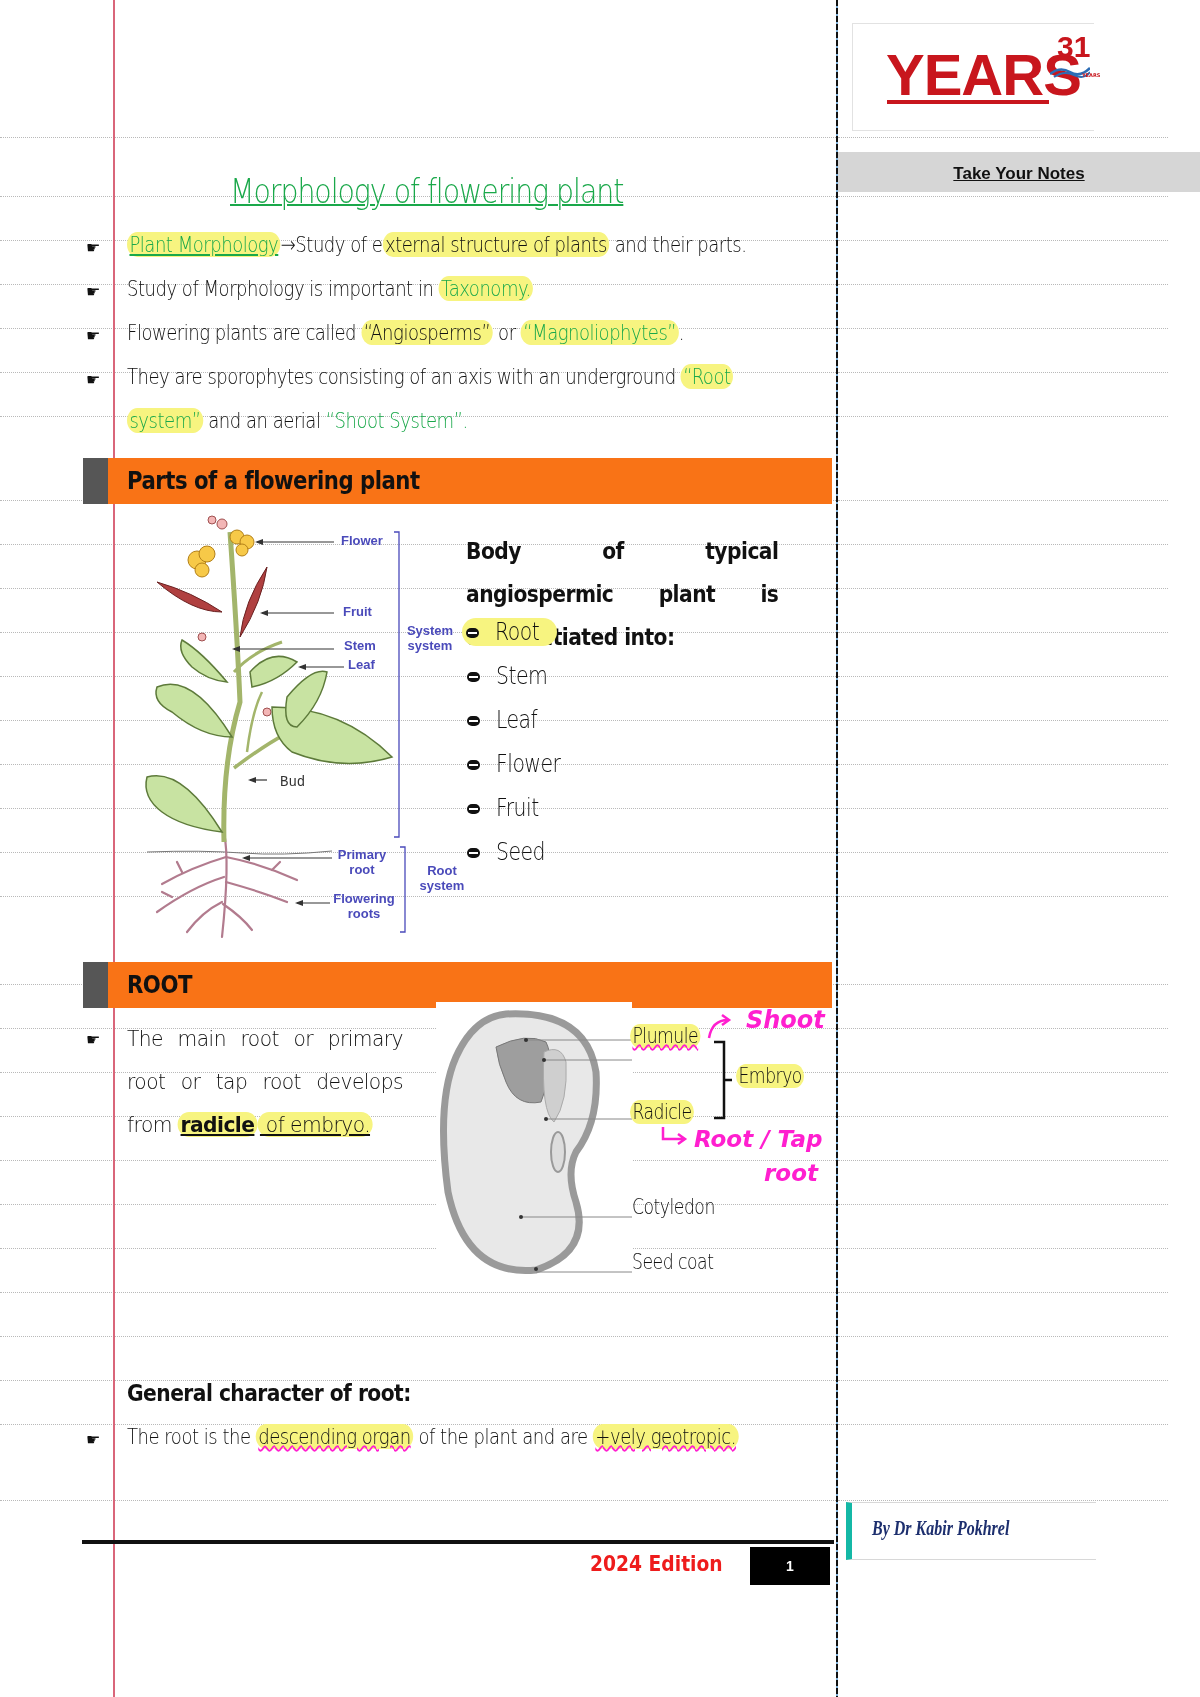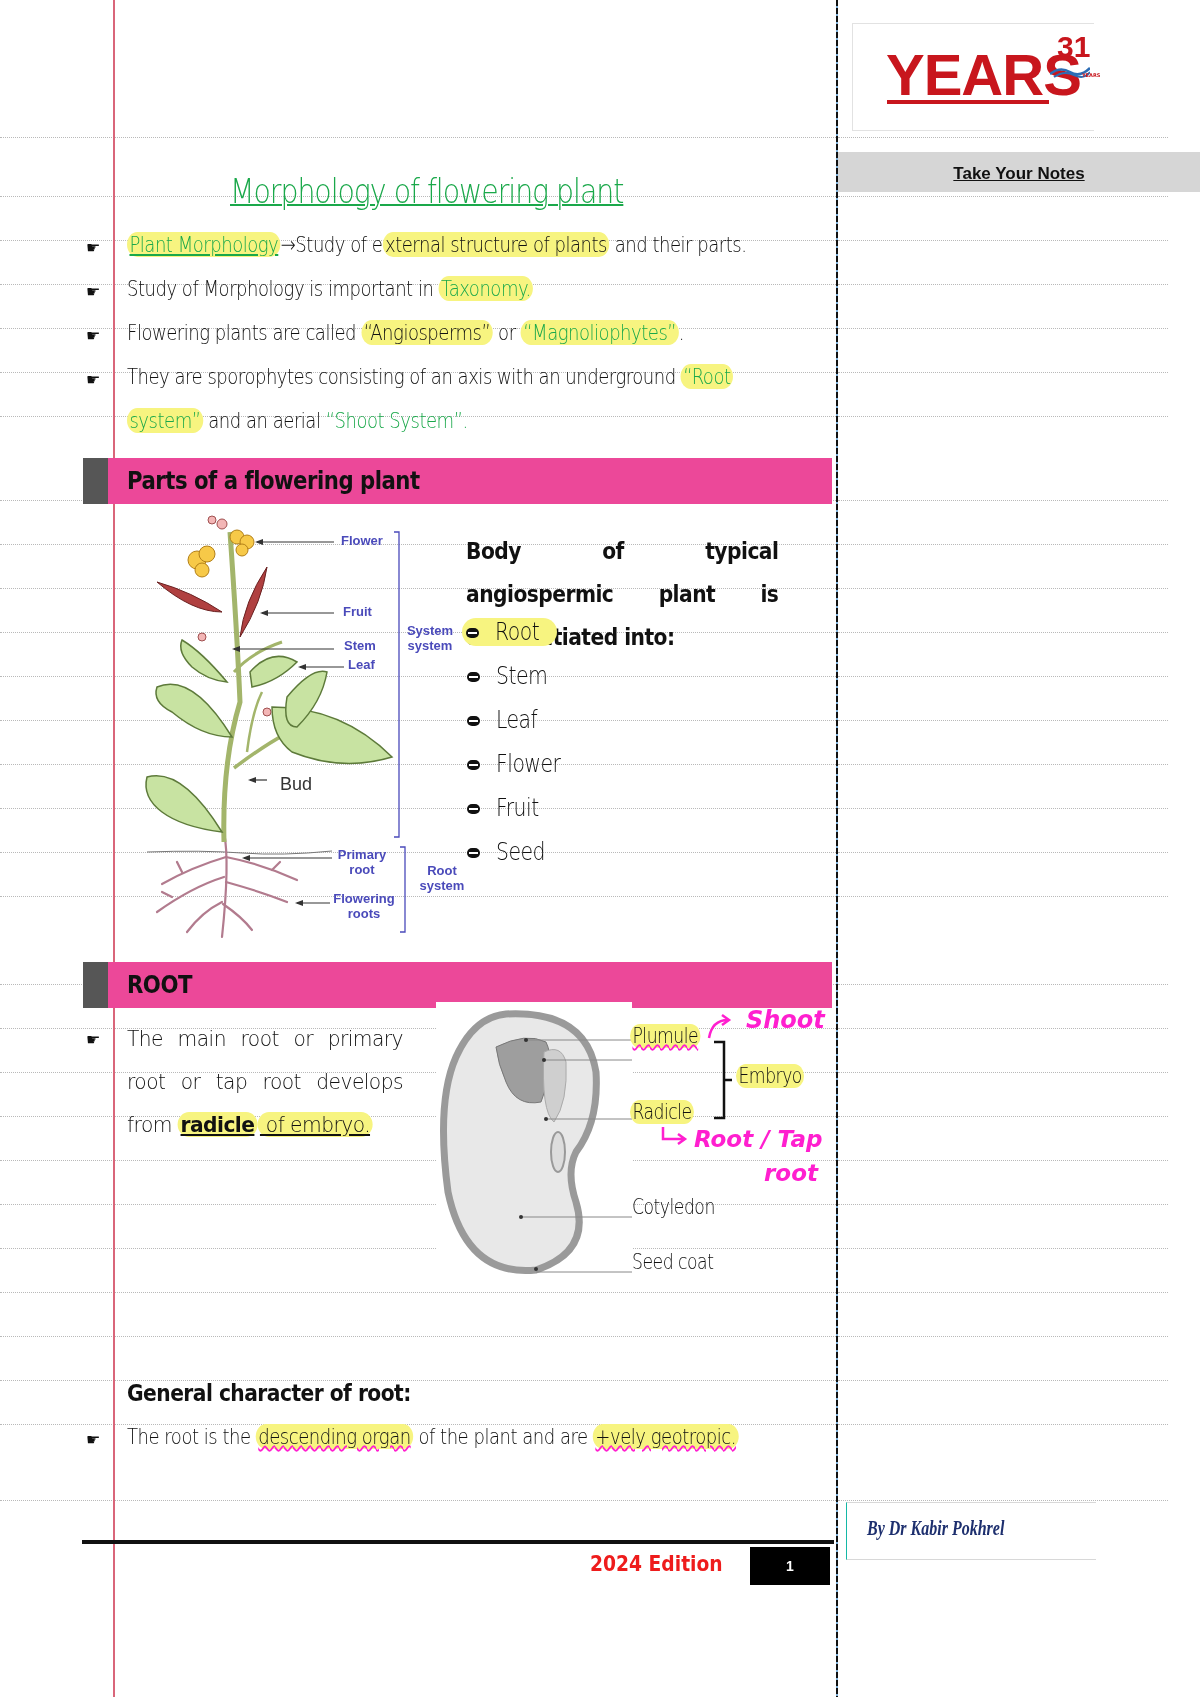--- a/index.html
+++ b/index.html
@@ -41,30 +41,30 @@
   .hand { font-family: "DejaVu Sans", sans-serif; font-weight: 300; letter-spacing: -0.6px; }
   .bullet-icon { position: absolute; left: 86px; font-size: 16px; color: #111; }
   .line { position: absolute; left: 127px; font-size: 22px; white-space: nowrap;
           transform: scaleX(0.82); transform-origin: left; color: #111; }
   .green { color: #1aa84a; }
   .hl { background: #f7f480; border-radius: 14px; padding: 0 3px; }
   .ul { text-decoration: underline; }
   .wavy { text-decoration: underline wavy #ff1fcf; text-decoration-thickness: 2px; }
 
   
-  .sec-bar { position: absolute; left: 83px; width: 749px; height: 46px; background: #ec4899; padding-left: 38px; }
+  .sec-bar { position: absolute; left: 83px; width: 749px; height: 46px; background: #f97316; padding-left: 38px; }
   .sec-bar .dark { position: absolute; left: 0; top: 0; width: 25px; height: 100%; background: #565656; }
   .sec-bar .label { position: absolute; left: 44px; top: 8px; font-size: 25px; font-weight: bold;
                     transform: scaleX(0.85); transform-origin: left; white-space: nowrap; letter-spacing: -0.6px; }
 
   
   .plant { position: absolute; left: 122px; top: 512px; width: 340px; height: 430px; }
   .plant-lbl { position: absolute; font-family: "Liberation Sans", sans-serif; font-weight: bold;
                font-size: 13px; color: #4a4aba; text-align: center; line-height: 1.15; }
-  .bud-lbl { position: absolute; font-family: Liberation Sans, sans-serif; font-size: 18px; color: #333; }
+  .bud-lbl { position: absolute; font-family: Liberation Mono, monospace; font-size: 14px; color: #333; }
 
   
   .body-intro { position: absolute; left: 466px; top: 530px; width: 355px; font-size: 23px;
                 font-weight: bold; line-height: 43px; transform: scaleX(0.88); transform-origin: left;
                 letter-spacing: -0.6px; text-align: justify; }
   .part-item { position: absolute; left: 467px; font-size: 24px; white-space: nowrap; }
   .part-item .arrow { display: inline-block; width: 13px; height: 10px; background: #111; border-radius: 5px;
                       margin-right: 16px; vertical-align: middle; position: relative; }
   .part-item .arrow::after { content: ""; position: absolute; left: 2px; top: 4px; width: 9px; height: 2px; background: #fff; }
   .part-item .txt { display: inline-block; transform: scaleX(0.85); transform-origin: left; }
@@ -85,21 +85,21 @@
               transform: scaleX(0.88); transform-origin: left; white-space: nowrap; letter-spacing: -0.6px; }
 
   
   .footer-rule { position: absolute; left: 82px; top: 1540px; width: 752px; height: 4px; background: #111; }
   .edition { position: absolute; left: 590px; top: 1551px; font-size: 22px; font-weight: bold; color: #ee1c1c;
              transform: scaleX(0.85); transform-origin: left; white-space: nowrap; }
   .page-num { position: absolute; left: 750px; top: 1547px; width: 80px; height: 38px; background: #000;
               color: #fff; font-size: 14px; font-weight: bold; text-align: center; line-height: 38px;
               font-family: "Liberation Sans", sans-serif; }
   .author-box { position: absolute; left: 846px; top: 1502px; width: 250px; height: 58px;
-                border: 1px solid #d8d8d8; border-right: none; border-left: 1px solid #14b8a6; }
+                border: 1px solid #d8d8d8; border-right: none; border-left: 6px solid #14b8a6; }
   .author { position: absolute; left: 20px; top: 14px; font-family: "Liberation Serif", serif; font-style: italic;
             font-weight: bold; font-size: 20px; color: #1d2f6e; transform: scaleX(0.8); transform-origin: left; white-space: nowrap; }
 </style>
 </head>
 <body>
 
 <div id="rules">
     <div class="rule main" style="top: 137px;"></div>
     <div class="rule side" style="top: 137px;"></div>
     <div class="rule main" style="top: 196px;"></div>

